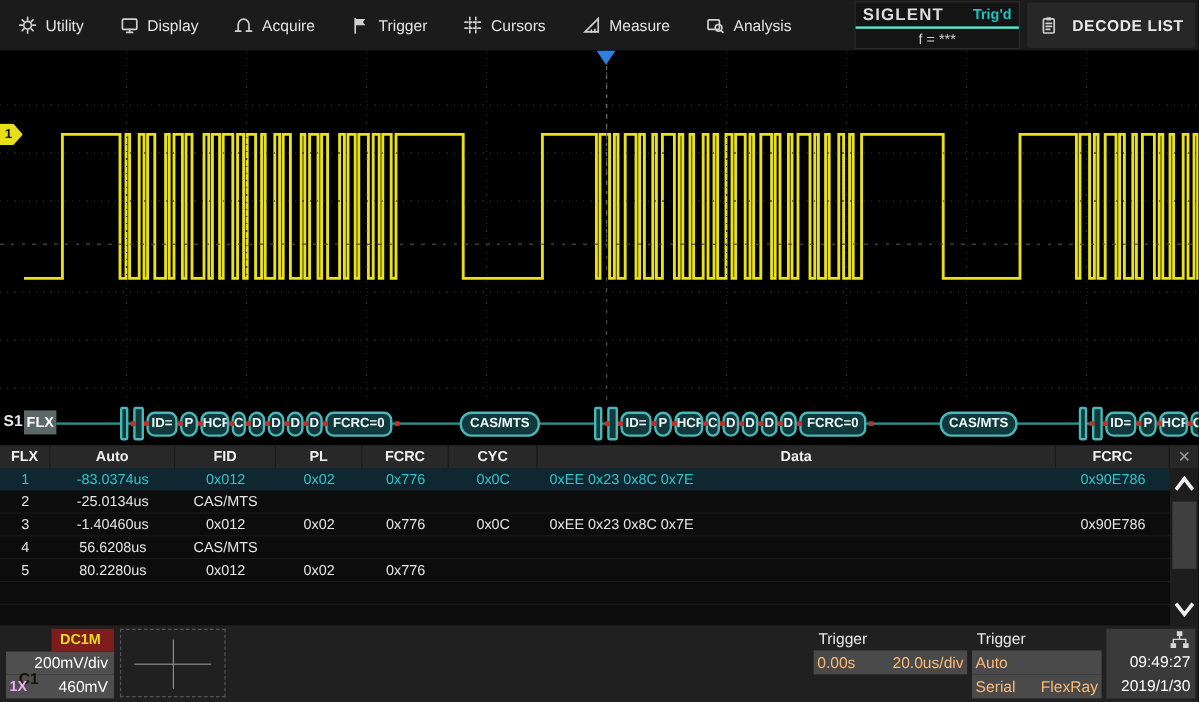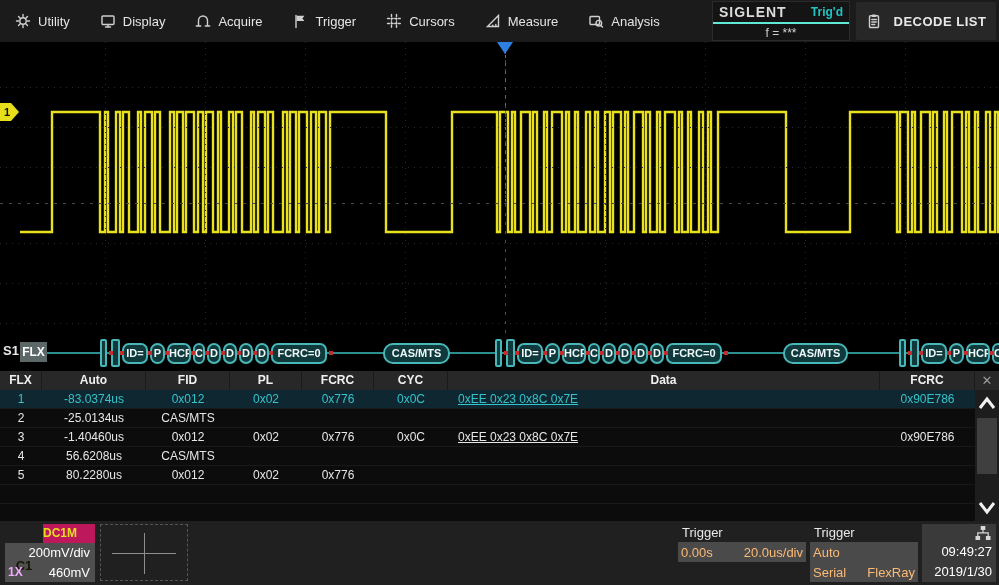--- a/index.html
+++ b/index.html
@@ -51,34 +51,34 @@
   
   .dtable{position:absolute;left:0;top:371px;width:999px;height:150px;background:#0c0c0c;}
   .thead{position:absolute;left:0;top:0;height:19px;width:975px;display:flex;background:#282828;}
   .th{color:#f0f0f0;font-size:12px;font-weight:bold;text-align:center;line-height:19px;
       border-right:1px solid #1a1a1a;box-sizing:border-box;overflow:hidden;}
   .trow{position:absolute;left:0;width:975px;height:19px;display:flex;border-bottom:1px solid #191919;box-sizing:border-box;}
   .trow.sel{background:#0e2731;}
   .td{color:#e6e6e6;font-size:12px;text-align:center;line-height:18px;box-sizing:border-box;
       overflow:hidden;white-space:nowrap;}
   .trow.sel .td{color:#35c3cb;}
-  .td.left{text-align:left;padding-left:10px;text-decoration:underline;}
+  .td.left{text-align:left;padding-left:10px;}
   .tclose{position:absolute;right:0;top:0;width:24px;height:19px;background:#282828;color:#9a9a9a;
           font-size:13px;font-weight:bold;text-align:center;line-height:19px;cursor:pointer;border-left:1px solid #1a1a1a;}
   .scrollcol{position:absolute;right:0;top:19px;bottom:0;width:24px;background:#1d1d1d;}
   .sbtn{position:absolute;left:0;width:24px;height:26px;display:flex;align-items:center;justify-content:center;cursor:pointer;}
   .sthumb{position:absolute;left:2px;width:20px;top:28px;height:56px;background:#3f3f3f;}
   
   .bottombar{position:absolute;left:0;top:521px;width:999px;height:64px;background:#202020;}
   .chpanel{position:absolute;left:5px;top:3px;width:90px;height:58px;}
   .chrow1{display:flex;height:19px;}
   .chbadge{width:38px;background:#86efac;color:#141400;font-weight:bold;font-size:13px;
            text-align:center;line-height:19px;border-radius:2px 2px 0 0;margin-top:32px;}
-  .chcoup{flex:1;background:#be185d;color:#e8df1c;font-weight:bold;font-size:12px;
-          text-align:left;line-height:19px;padding-right:4px;}
+  .chcoup{flex:1;background:#7f1d1d;color:#e8df1c;font-weight:bold;font-size:12px;
+          text-align:center;line-height:19px;padding-right:4px;}
   .chrow2{height:19px;background:#4f4f4f;color:#fff;font-size:13px;text-align:right;line-height:19px;padding-right:5px;}
   .chrow3{height:20px;background:#4f4f4f;display:flex;justify-content:space-between;align-items:center;padding:0 5px 0 3px;}
   .chprobe{color:#f0abfc;font-weight:bold;font-size:12px;}
   .choffset{color:#fff;font-size:13px;}
   .mathbox{position:absolute;left:100px;top:3px;width:88px;height:57px;border:1px dashed #555;box-sizing:border-box;}
   .mathbox .hline{position:absolute;left:11px;top:28px;width:64px;height:1px;background:#8d8d8d;}
   .mathbox .vline{position:absolute;left:43px;top:8px;width:1px;height:41px;background:#8d8d8d;}
   .panel{position:absolute;top:3px;}
   .panel .phead{color:#e8e8e8;font-size:13px;height:18px;line-height:18px;padding-left:4px;}
   .panel .prow{height:20px;background:#4a4a4a;display:flex;justify-content:space-between;align-items:center;

